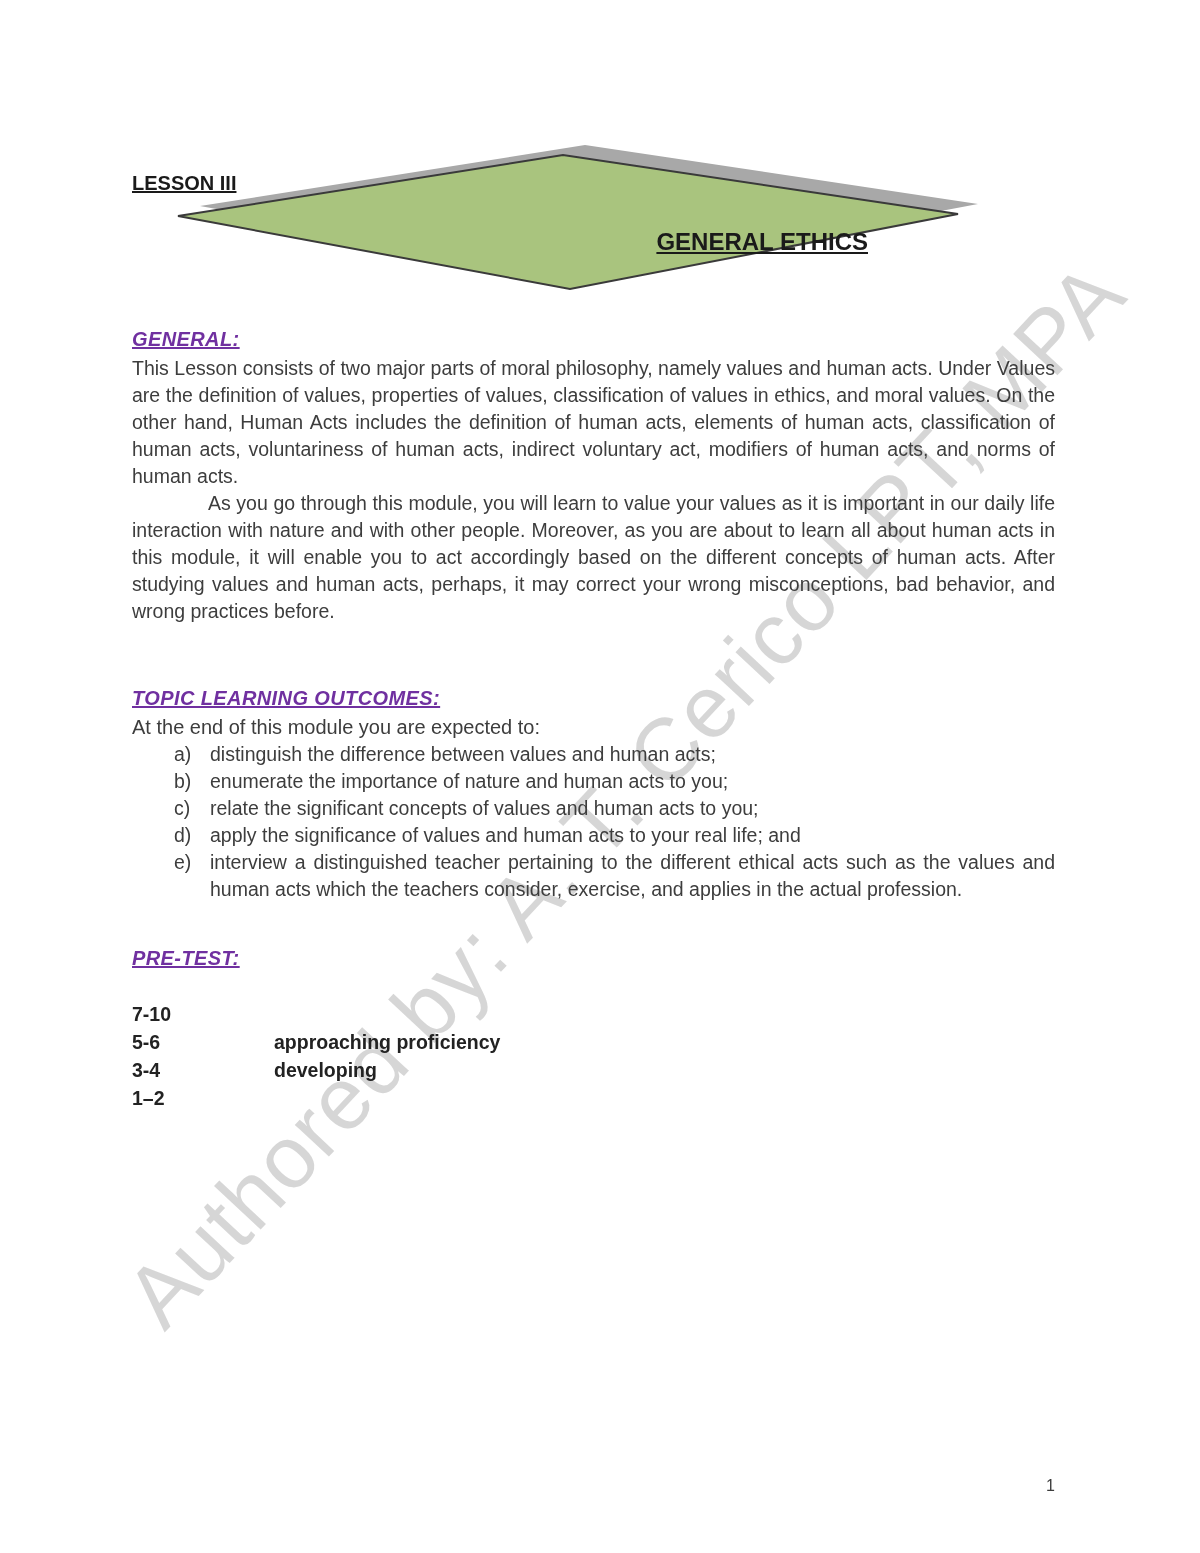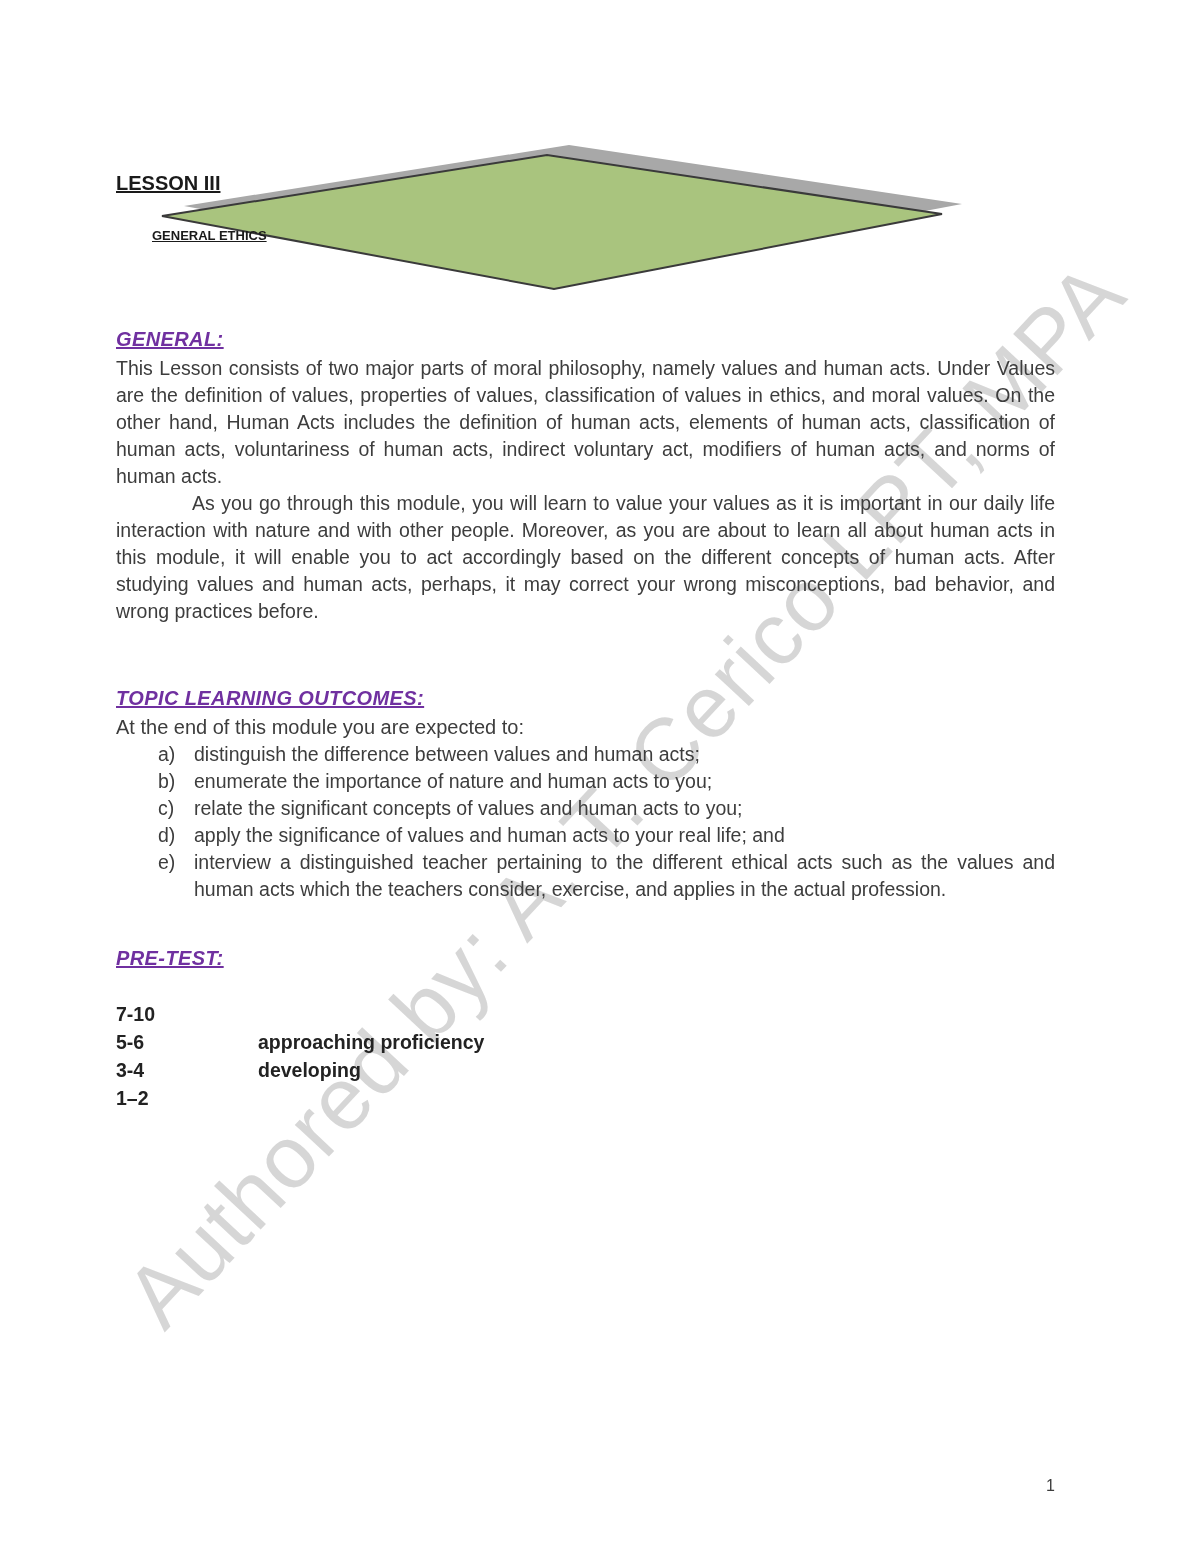--- a/index.html
+++ b/index.html
@@ -26,20 +26,21 @@
     white-space: nowrap;
     z-index: 0;
     user-select: none;
   }
 
   
   .content {
     position: relative;
     z-index: 1;
     padding: 140px 145px 0 116px;
+    margin-left: 16px;
   }
 
   
   .banner {
     position: relative;
     height: 162px;
     margin-bottom: 22px;
   }
   .lesson-title {
     position: absolute;
@@ -54,22 +55,22 @@
   .banner-svg {
     display: block;
     margin-left: 36px;
     margin-top: 4px;
   }
   .banner-text {
     position: absolute;
     left: 36px;
     top: 84px;
     width: 700px;
-    text-align: left;
-    font-size: 13px;
+    text-align: right;
+    font-size: 24px;
     font-weight: bold;
     text-decoration: underline;
     color: #1a1a1a;
     z-index: 2;
   }
 
   
   .section-heading {
     color: var(--heading-purple, #7030A0);
     font-weight: bold;

